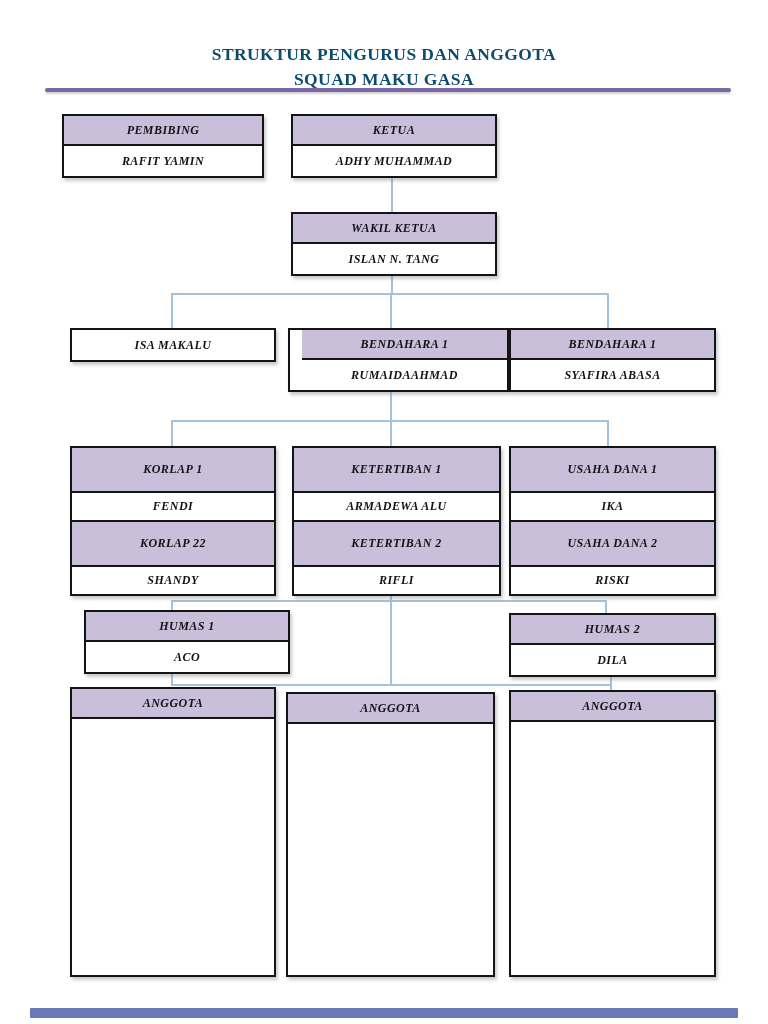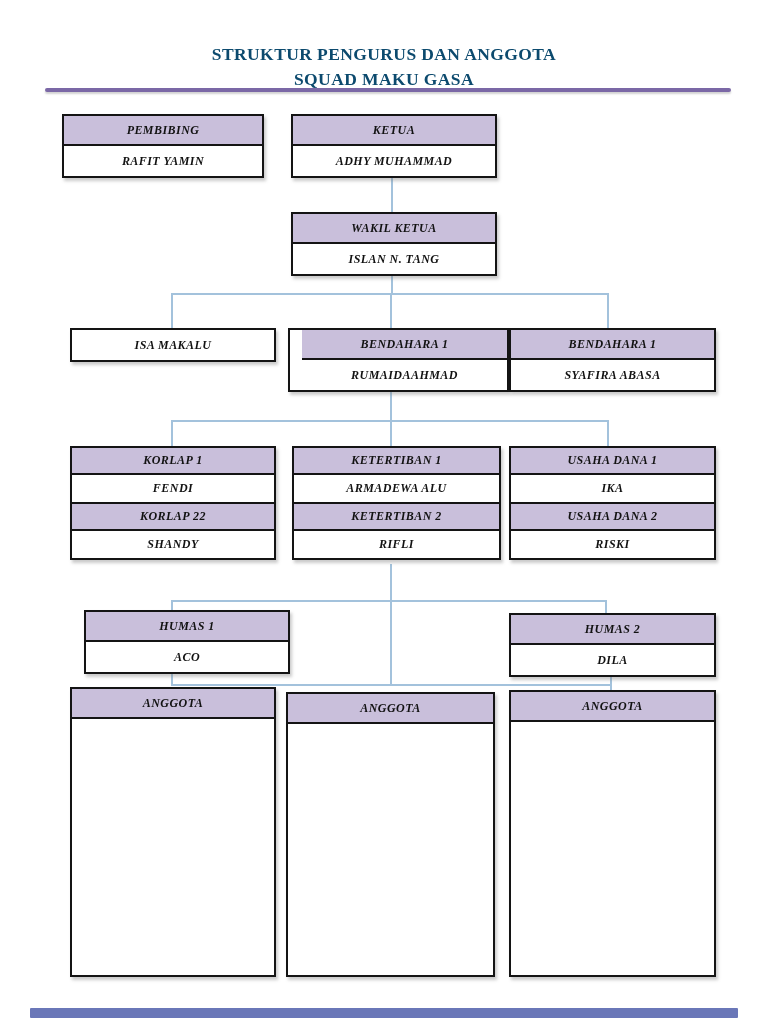--- a/index.html
+++ b/index.html
@@ -18,21 +18,21 @@
   .divider{position:absolute;top:88px;left:45px;width:686px;height:4px;
            background:var(--divider);border-radius:3px;box-shadow:0 2px 2px rgba(0,0,0,.18);}
   .obox{position:absolute;background:#fff;border:2px solid var(--border);
         box-shadow:2px 3px 3px rgba(125,125,125,.40);display:flex;flex-direction:column;box-sizing:content-box;font-style:italic;}
   .obox>div+div{border-top:2px solid var(--border);}
   .cell{display:flex;align-items:center;justify-content:center;
         font-weight:bold;font-size:12px;letter-spacing:.45px;white-space:nowrap;}
   .hd{background:var(--header-fill);height:28px;}
   .val{background:#fff;height:30px;text-align:right;}
   .val.short{height:27px;}
-  .hd.short{height:25px;}
+  .hd.short{height:43px;}
   .body{background:#fff;flex:1;}
   .line{position:absolute;background:var(--connector);}
   .footer-bar{position:absolute;left:30px;top:1008px;width:708px;height:10px;
               background:var(--footer-bar);border-radius:1px;}
 
   
   #b-pembibing{left:62px;top:114px;width:198px;}
   #b-ketua{left:291px;top:114px;width:202px;}
   #b-wakil{left:291px;top:212px;width:202px;}
   #b-sekertaris{left:70px;top:328px;width:202px;}

